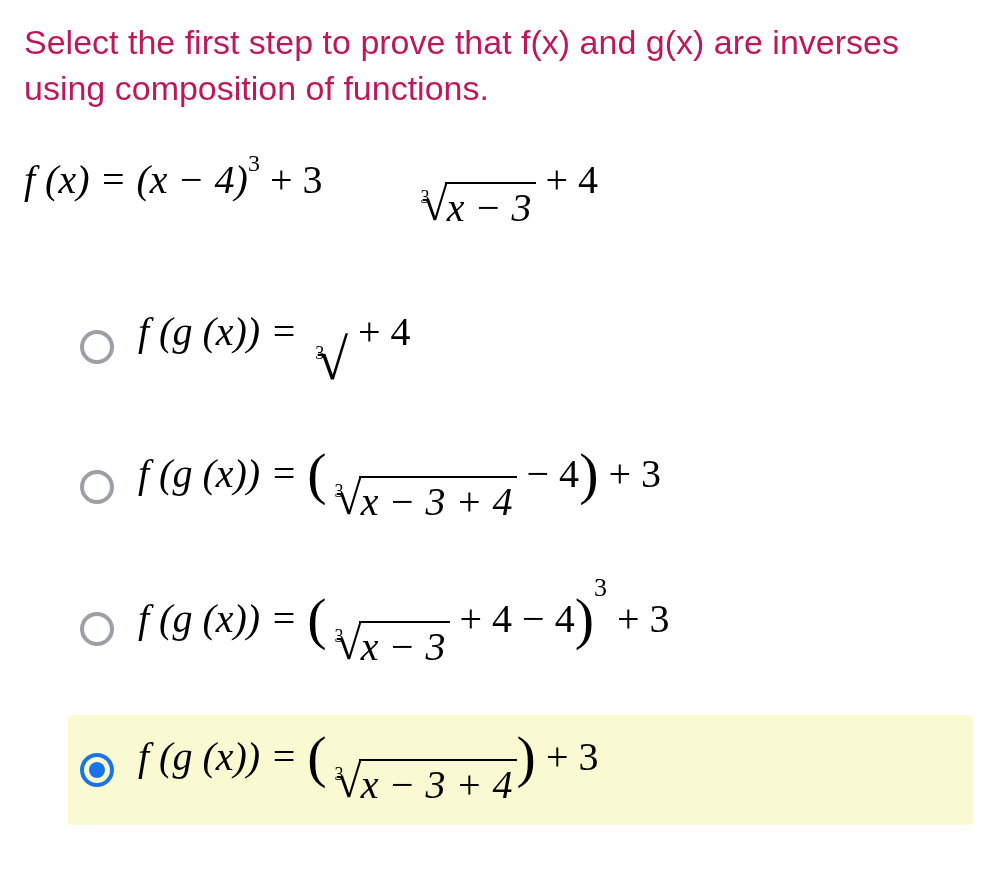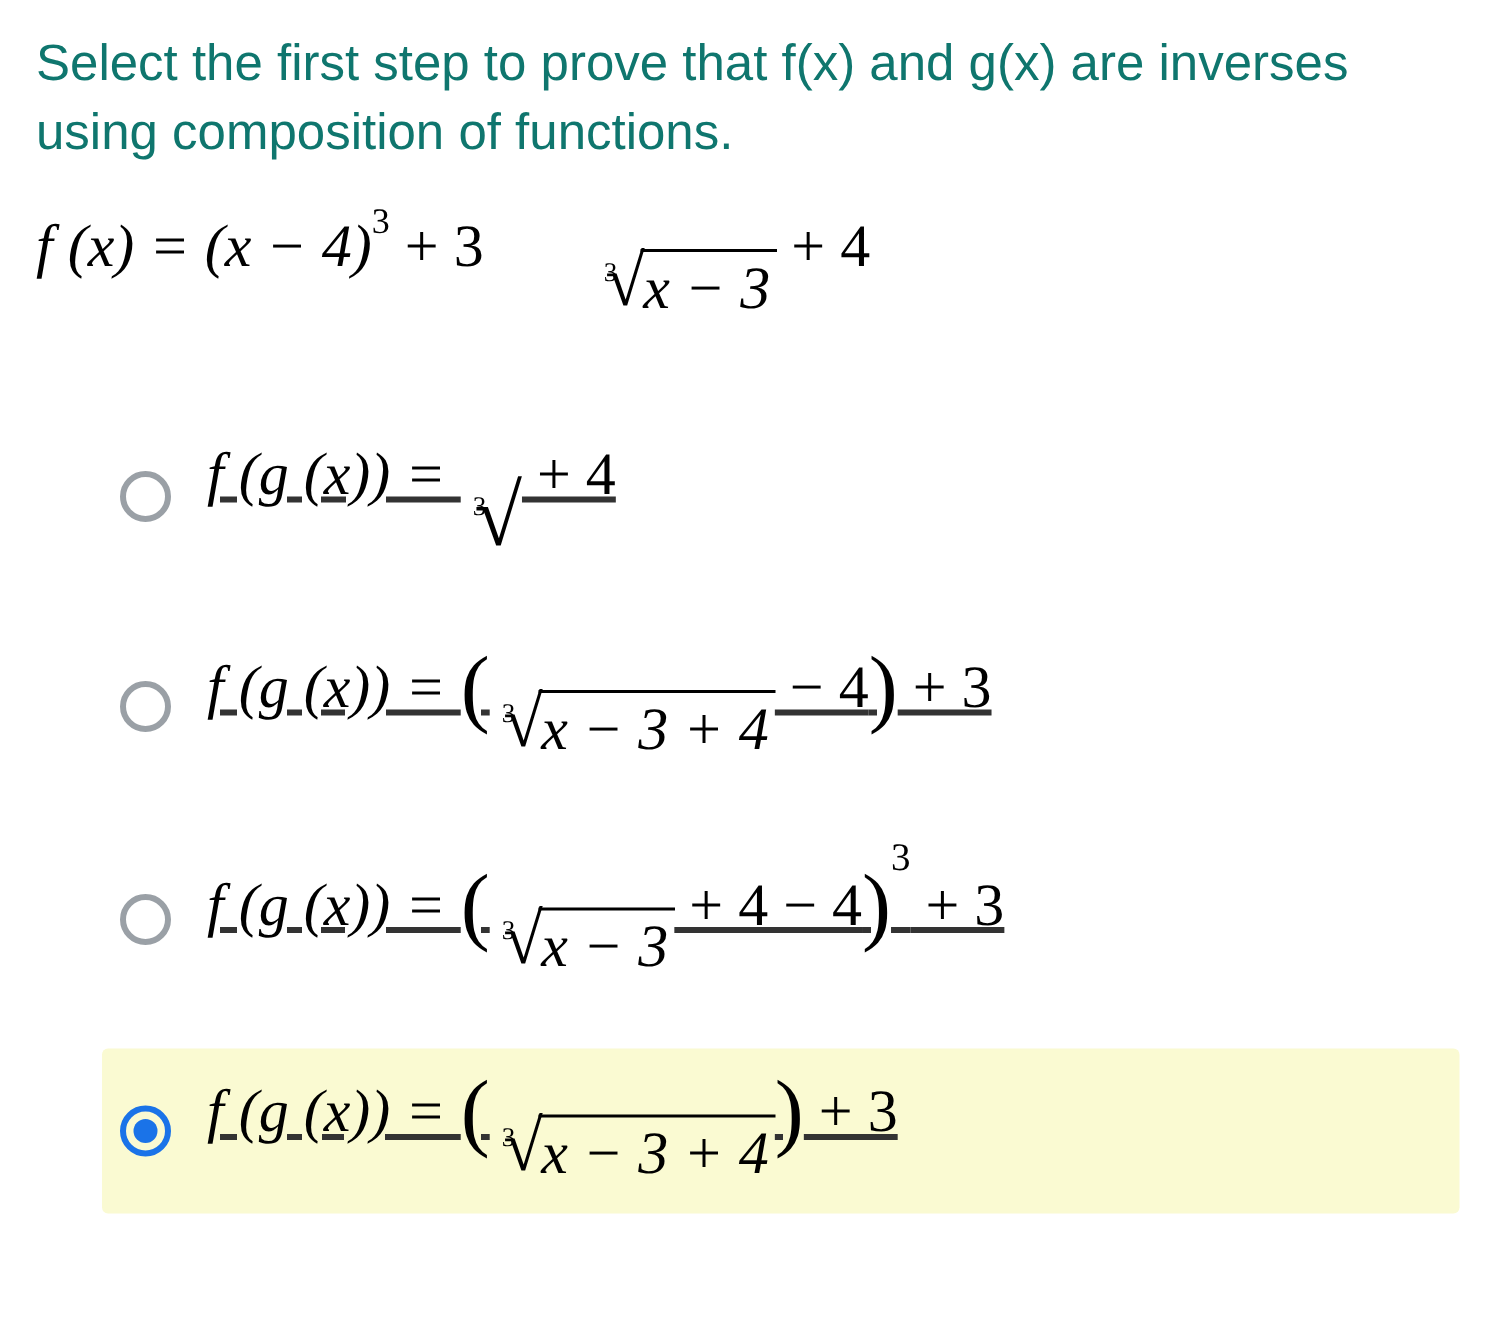--- a/index.html
+++ b/index.html
@@ -7,46 +7,45 @@
     padding: 20px 24px;
     font-family: Arial, Helvetica, sans-serif;
     color: #333;
     width: 997px;
     box-sizing: border-box;
     background: #fff;
   }
   .prompt {
     font-size: 34px;
     line-height: 1.35;
-    color: #0f766e;
-    margin-bottom: 28px;
+    color: #be185d;
+    margin-bottom: 44px;
   }
   .functions-row {
     display: flex;
-    gap: 72px;
+    gap: 90px;
     font-family: "Times New Roman", serif;
     font-size: 40px;
     color: #000;
     margin-bottom: 60px;
     font-style: italic;
   }
   .functions-row .roman, .option-text .roman {
     font-style: normal;
   }
   .options {
     padding-left: 44px;
   }
   .option {
     display: flex;
     align-items: center;
     gap: 24px;
     padding: 18px 12px 18px 12px;
     margin-bottom: 28px;
     border-radius: 4px;
-    text-decoration: underline;
   }
   .option.selected {
     background: #fafad2;
   }
   .radio {
     width: 34px;
     height: 34px;
     border: 4px solid #9aa0a6;
     border-radius: 50%;
     flex-shrink: 0;

